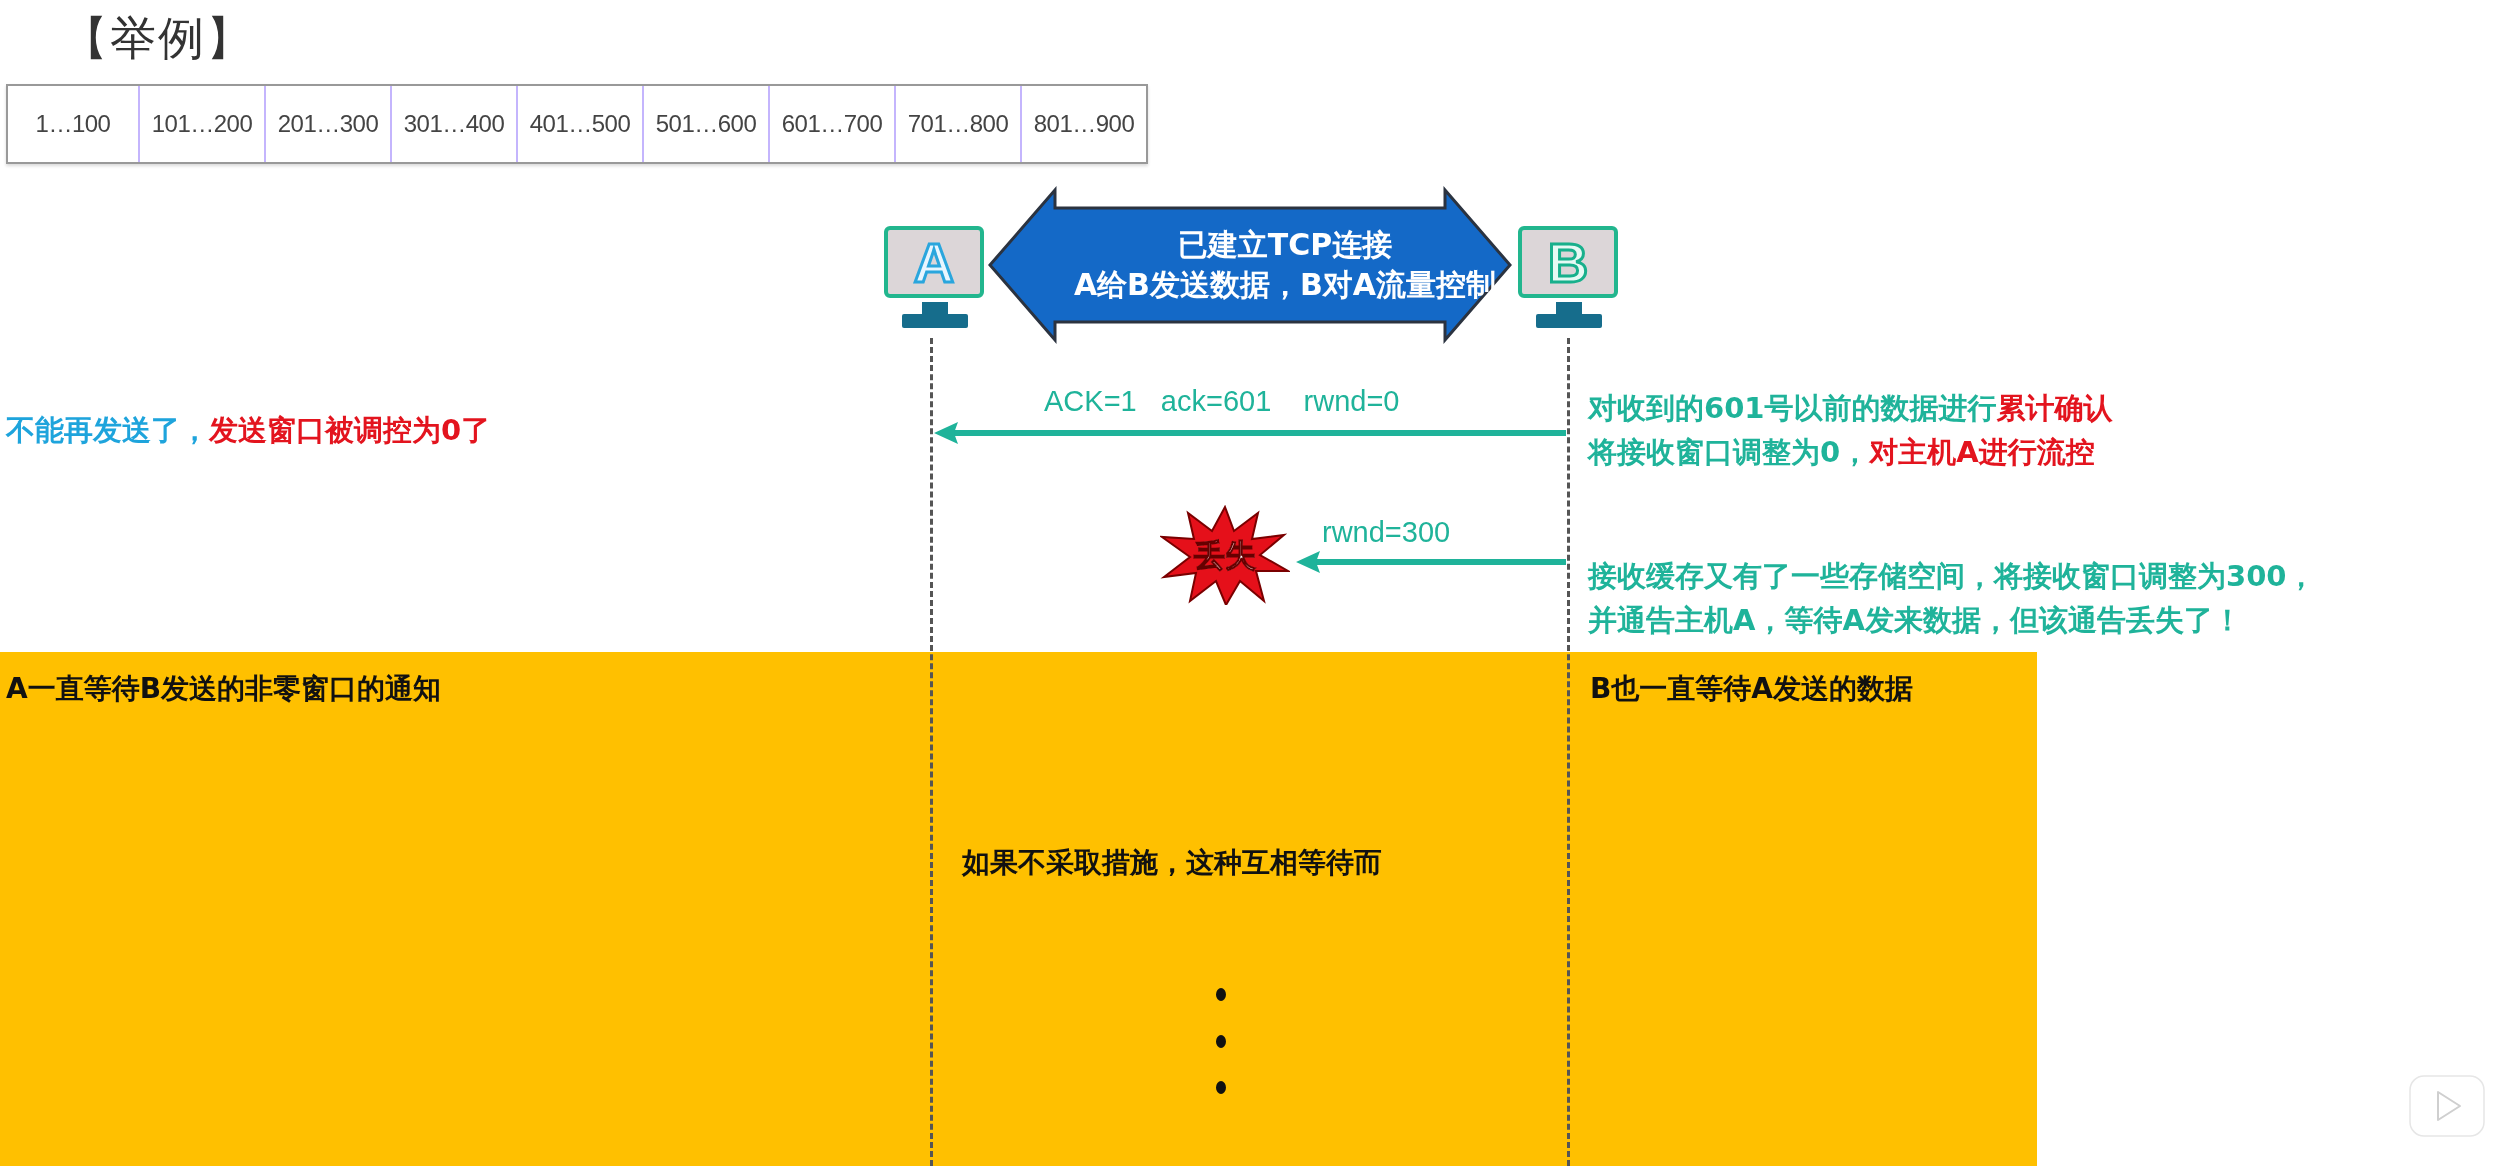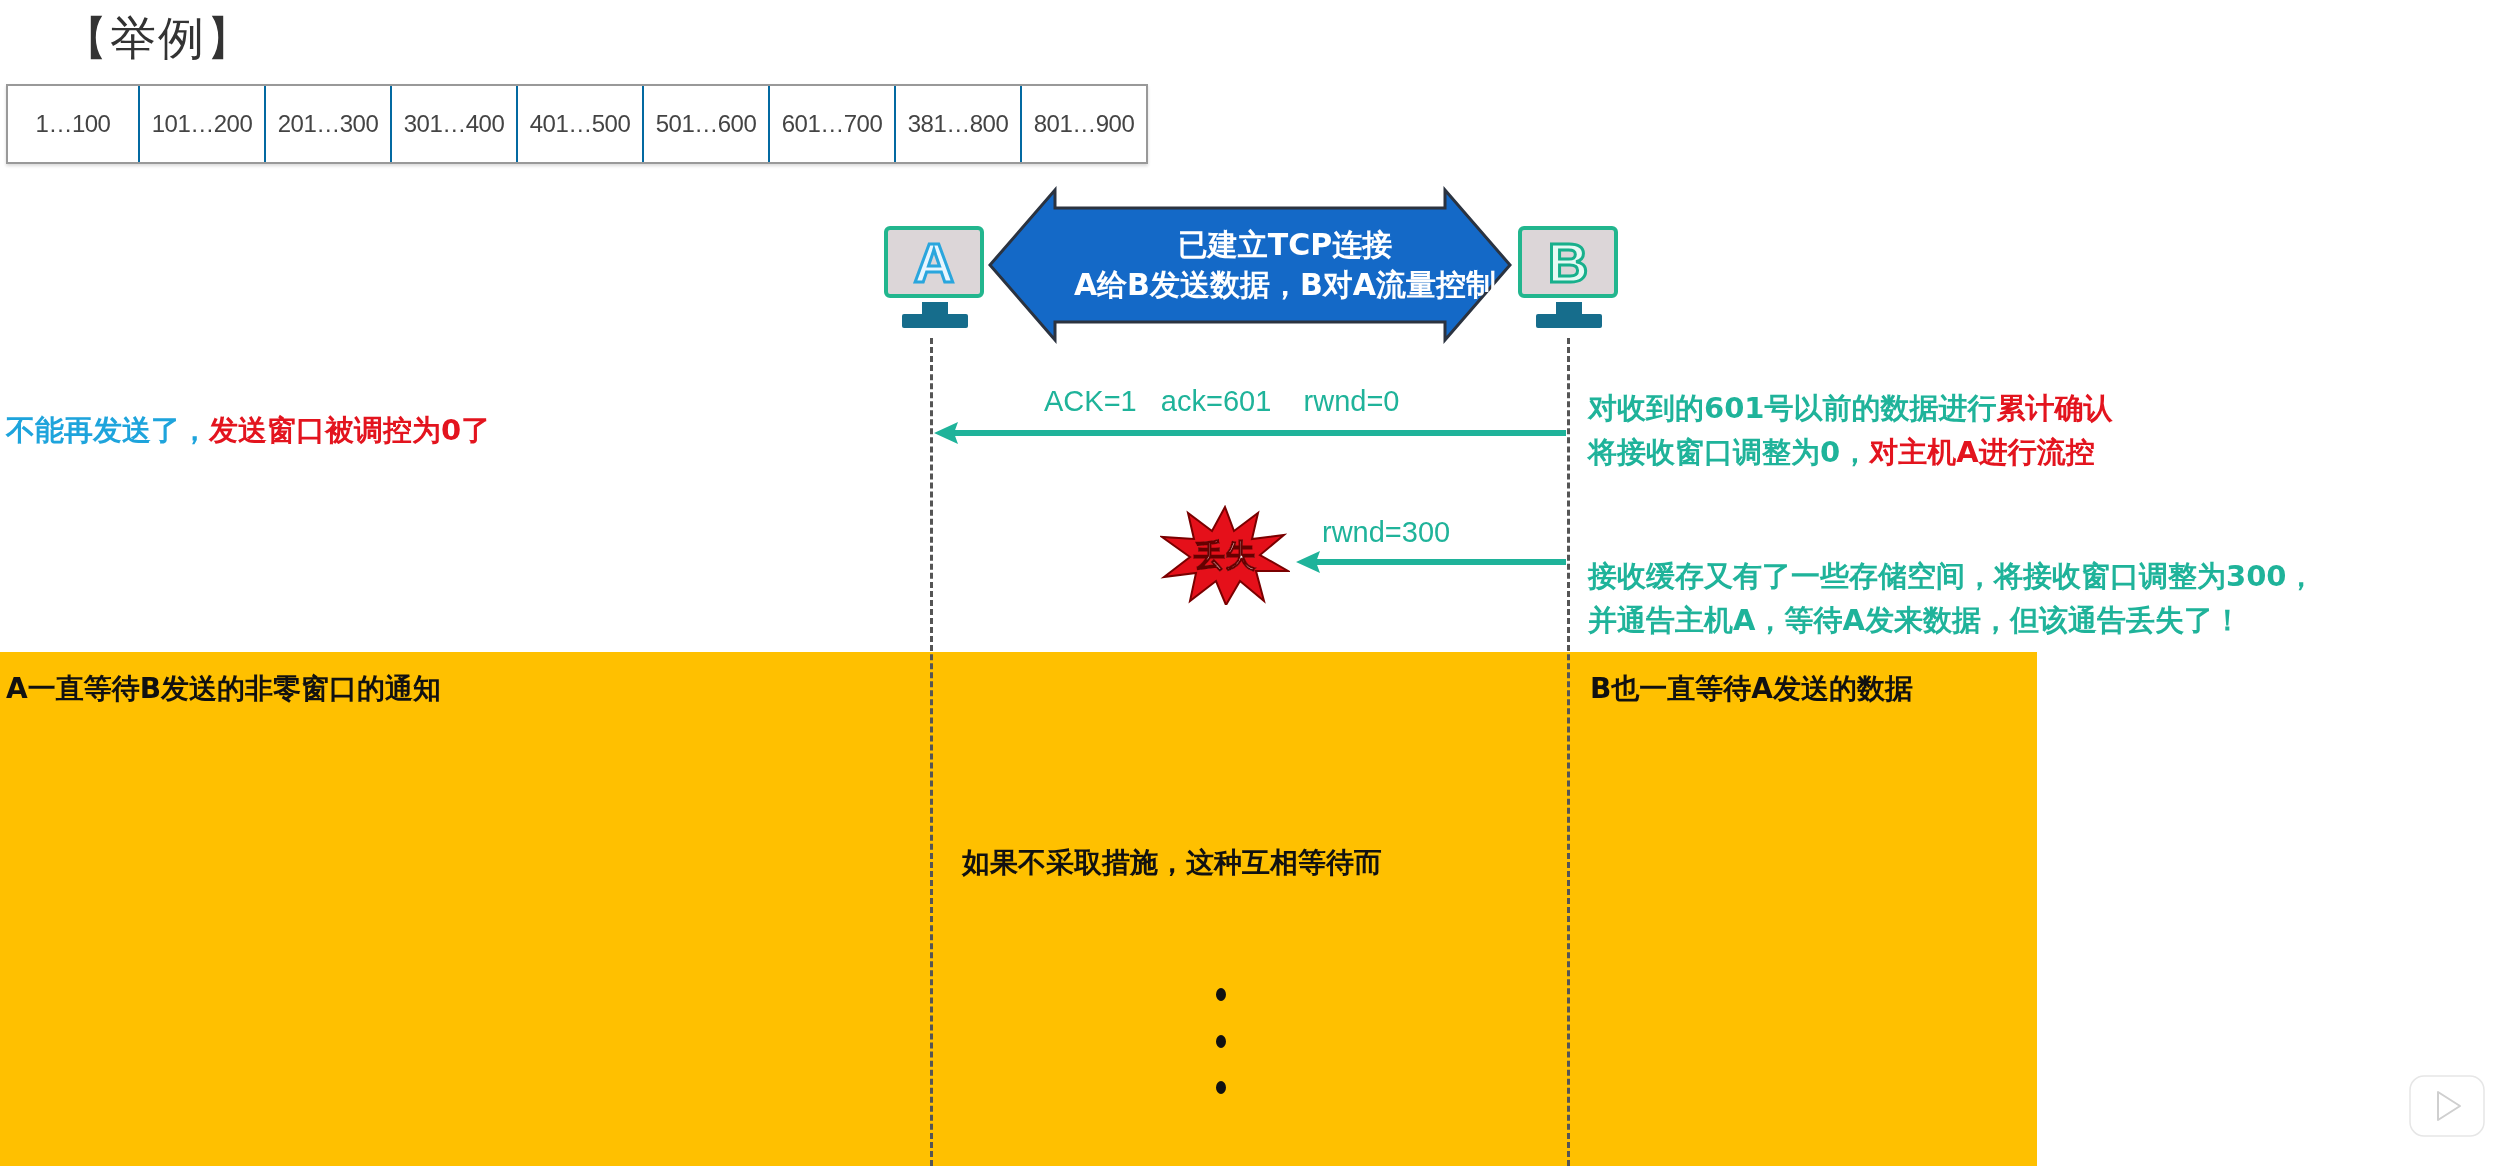--- a/index.html
+++ b/index.html
@@ -11,21 +11,21 @@
   .abs { position:absolute; }
   .title {
     left:62px; top:8px; font-size:46px; font-weight:normal; color:#333;
     letter-spacing:2px;
   }
   .seq-table {
     left:6px; top:84px; height:76px; display:flex;
     border:2px solid #999; box-shadow:0 2px 3px rgba(0,0,0,.15); background:#fff;
   }
   .seq-cell {
-    width:124px; border-right:2px solid #0369a1; display:flex; align-items:center; justify-content:center;
+    width:124px; border-right:2px solid #c4b5fd; display:flex; align-items:center; justify-content:center;
     font-family:"Liberation Sans",sans-serif; font-size:24px; color:#444; letter-spacing:-0.5px;
   }
   .seq-cell:first-child { width:130px; }
   .seq-cell:last-child { border-right:none; }
 
   .host { width:106px; }
   .monitor {
     position:absolute; left:0; top:0; width:100px; height:72px;
     border:4px solid #22b68e; border-radius:6px; background:#dcd6d8;
     box-sizing:border-box;
@@ -68,21 +68,21 @@
 <div class="abs title">【举例】</div>
 
 <div class="abs seq-table">
   <div class="seq-cell">1…100</div>
   <div class="seq-cell">101…200</div>
   <div class="seq-cell">201…300</div>
   <div class="seq-cell">301…400</div>
   <div class="seq-cell">401…500</div>
   <div class="seq-cell">501…600</div>
   <div class="seq-cell">601…700</div>
-  <div class="seq-cell">381…800</div>
+  <div class="seq-cell">701…800</div>
   <div class="seq-cell">801…900</div>
 </div>
 
 <div class="abs deadlock"></div>
 
 <div class="abs lifeline" style="left:930px; top:338px; height:828px;"></div>
 <div class="abs lifeline" style="left:1567px; top:338px; height:828px;"></div>
 
 <svg class="abs" style="left:985px; top:186px;" width="540" height="160" viewBox="0 0 540 160">
   <polygon points="5,79 70,4 70,22 460,22 460,4 525,79 460,154 460,136 70,136 70,154" fill="#1469c7" stroke="#2b3340" stroke-width="3" stroke-linejoin="miter"></polygon>

